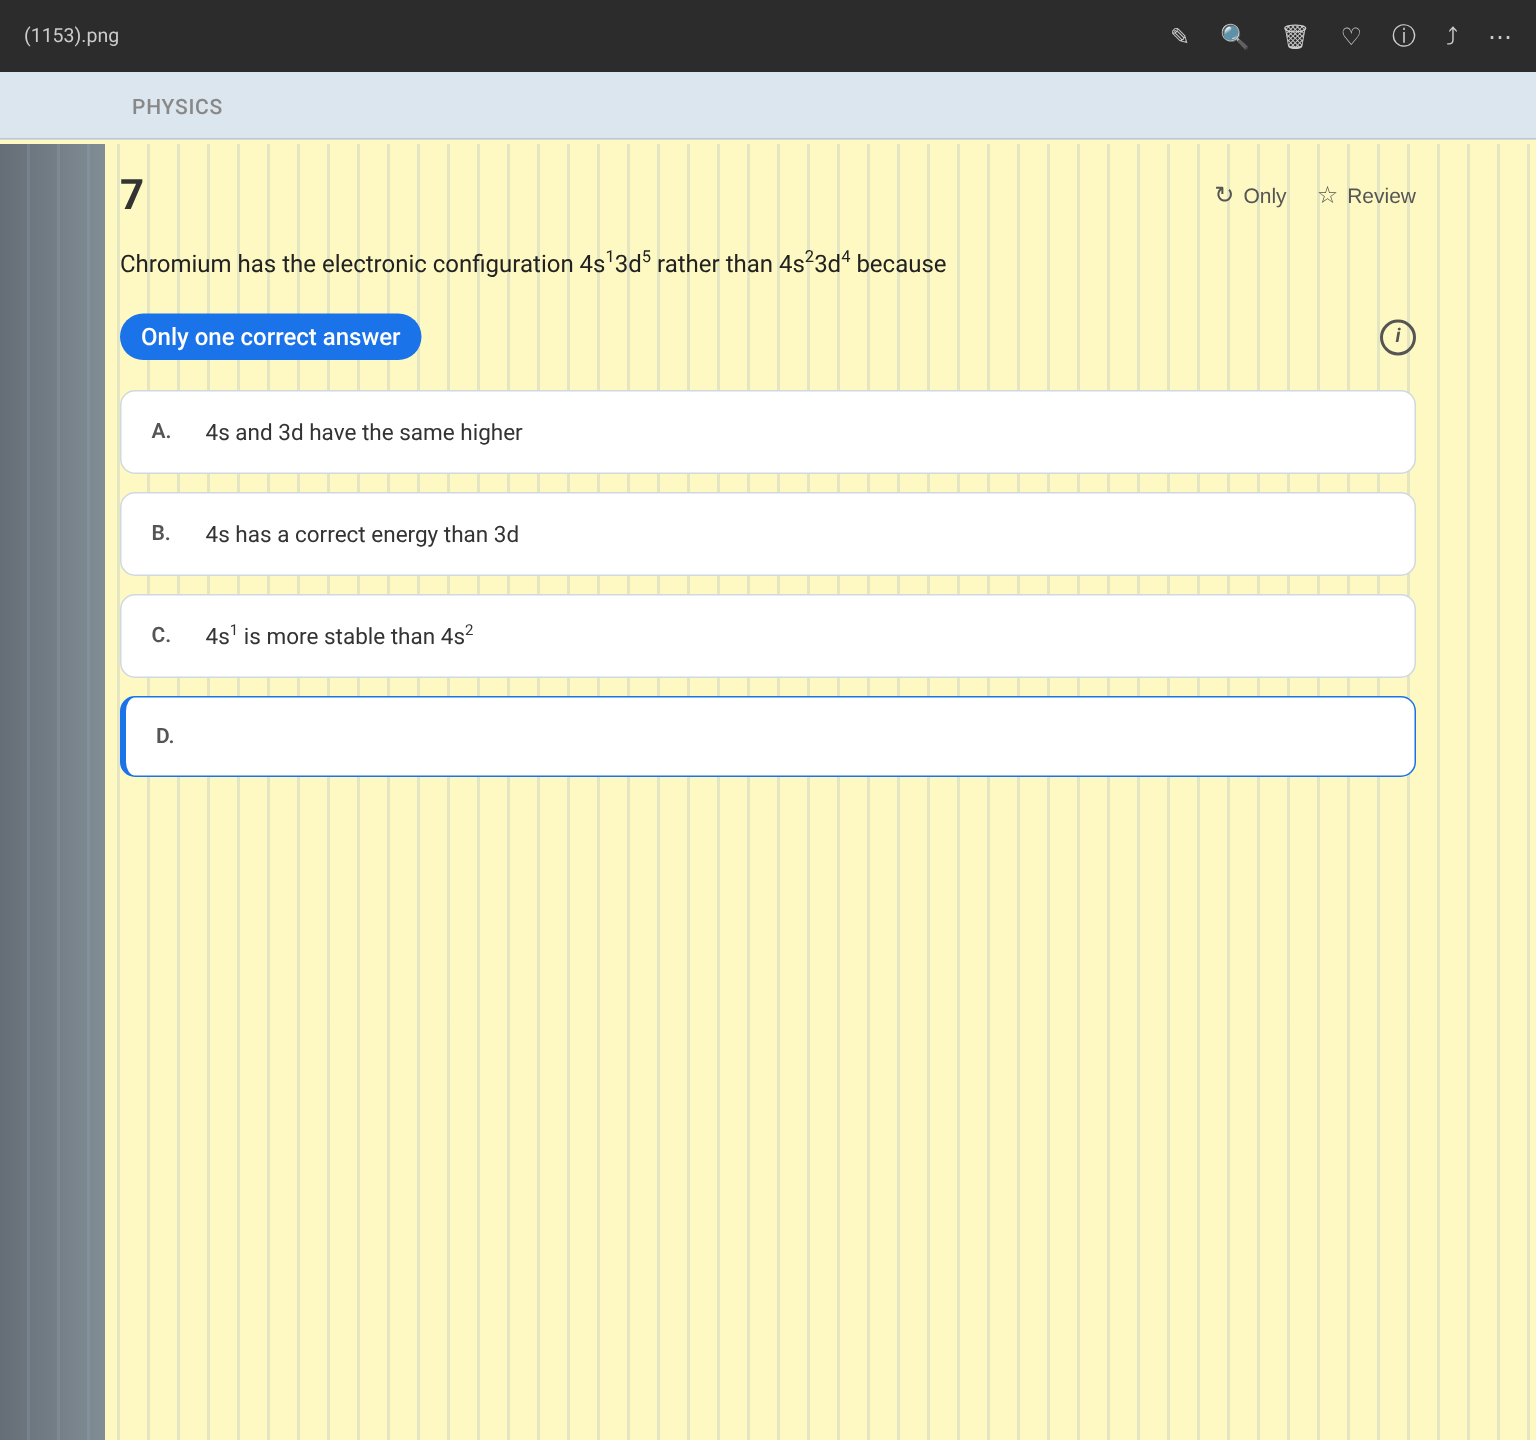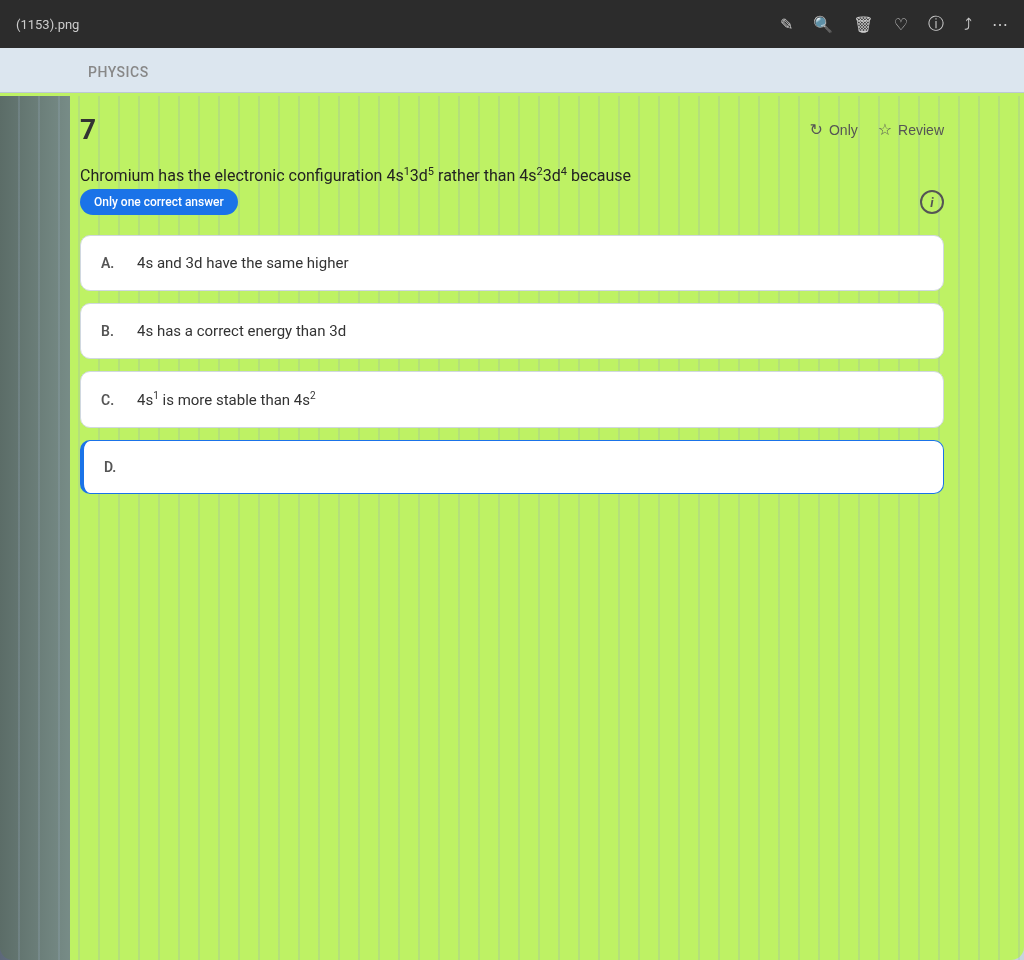--- a/index.html
+++ b/index.html
@@ -36,24 +36,23 @@
     }
 
     .browser-icon {
       color: #ccc;
       font-size: 16px;
       cursor: pointer;
     }
 
     
     .content-area {
-      background: #bef264;
+      background: #fef9c3;
       min-height: calc(960px - 48px);
       position: relative;
-      border-radius: 13px;
     }
 
     
     .tab-bar {
       background: #dce6ef;
       display: flex;
       padding: 0 80px;
       gap: 40px;
       border-bottom: 1px solid #bcc8d4;
       position: relative;
@@ -123,38 +122,39 @@
 
     .action-btn .icon {
       font-size: 16px;
     }
 
     
     .question-text {
       font-size: 16px;
       color: #222;
       line-height: 1.7;
+      margin-bottom: 20px;
     }
 
     .question-text sup {
       font-size: 11px;
     }
 
     
     .answer-tag-row {
       display: flex;
       align-items: center;
       justify-content: space-between;
       margin-bottom: 20px;
     }
 
     .answer-tag {
       background: #1a73e8;
       color: white;
-      font-size: 12px;
+      font-size: 16px;
       padding: 6px 14px;
       border-radius: 20px;
       font-weight: 500;
     }
 
     .info-icon {
       width: 24px;
       height: 24px;
       border-radius: 50%;
       border: 2px solid #555;

